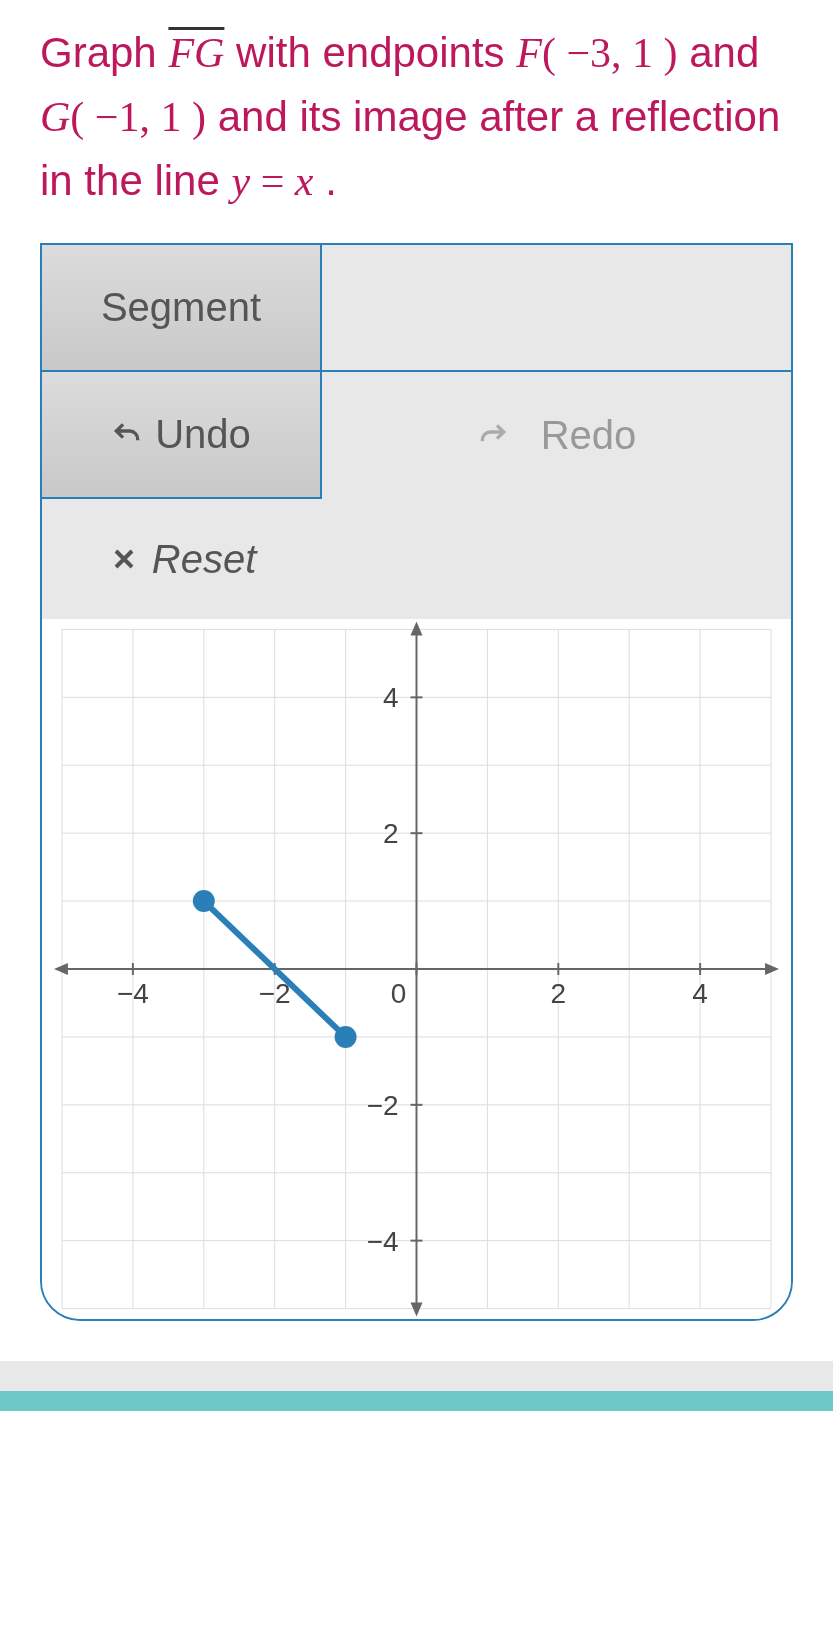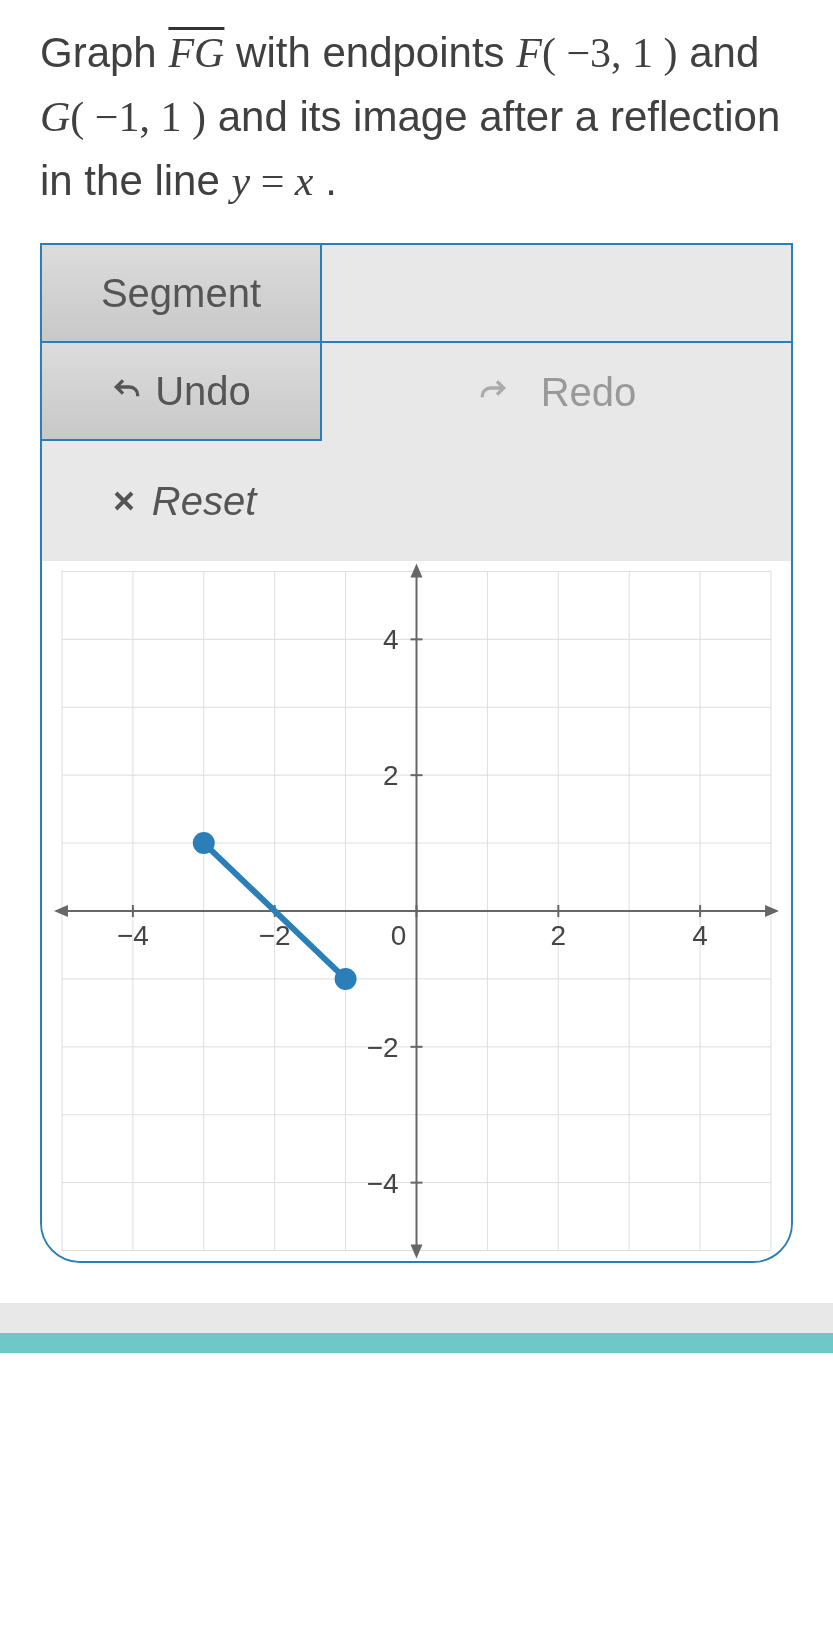--- a/index.html
+++ b/index.html
@@ -5,21 +5,21 @@
     * { margin: 0; padding: 0; box-sizing: border-box; }
     body {
       font-family: Arial, Helvetica, sans-serif;
       background: #fff;
       width: 833px;
     }
     .problem-text {
       padding: 20px 40px 30px 40px;
       font-size: 42px;
       line-height: 1.5;
-      color: #404040;
+      color: #be185d;
     }
     .math-var {
       font-family: 'Times New Roman', serif;
       font-style: italic;
     }
     .math-text {
       font-family: 'Times New Roman', serif;
     }
     .overline {
       text-decoration: overline;
@@ -40,21 +40,21 @@
       display: flex;
       flex-wrap: wrap;
     }
     .tool-btn {
       display: flex;
       align-items: center;
       justify-content: center;
       font-size: 40px;
       color: #555;
       cursor: pointer;
-      height: 98px;
+      height: 127px;
       gap: 12px;
     }
     .segment-btn {
       width: 280px;
       background: linear-gradient(to bottom, #dcdcdc, #c8c8c8);
       border-right: 2px solid #2b7fb8;
       border-bottom: 2px solid #2b7fb8;
     }
     .undo-btn {
       width: 280px;

